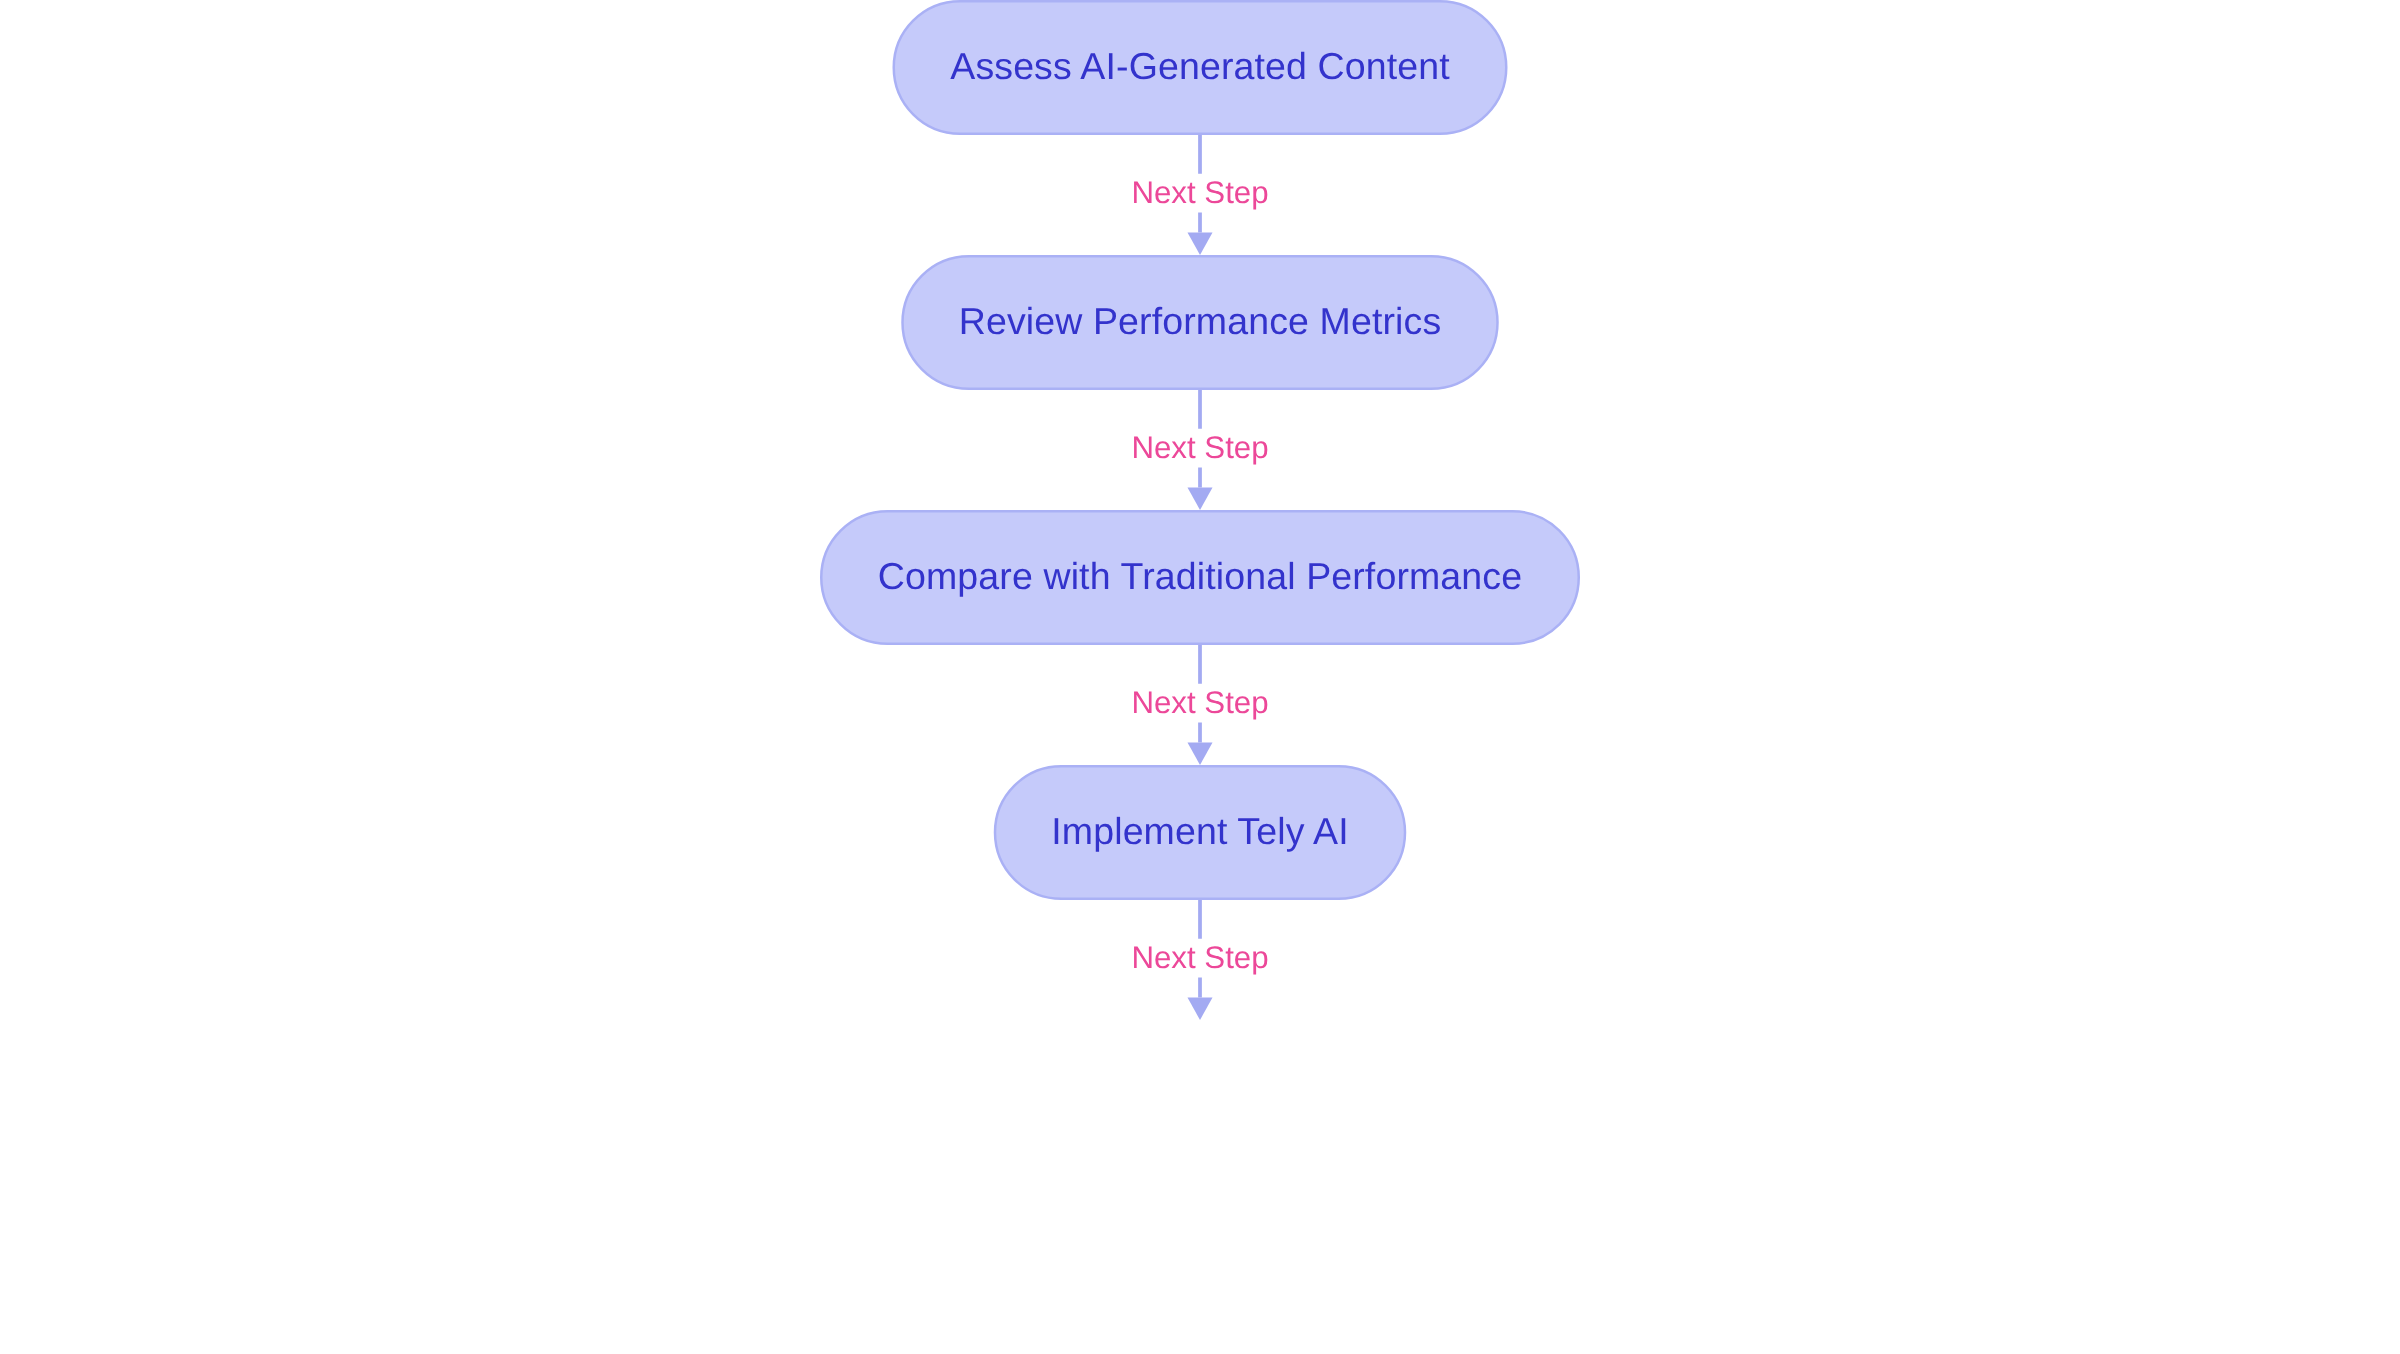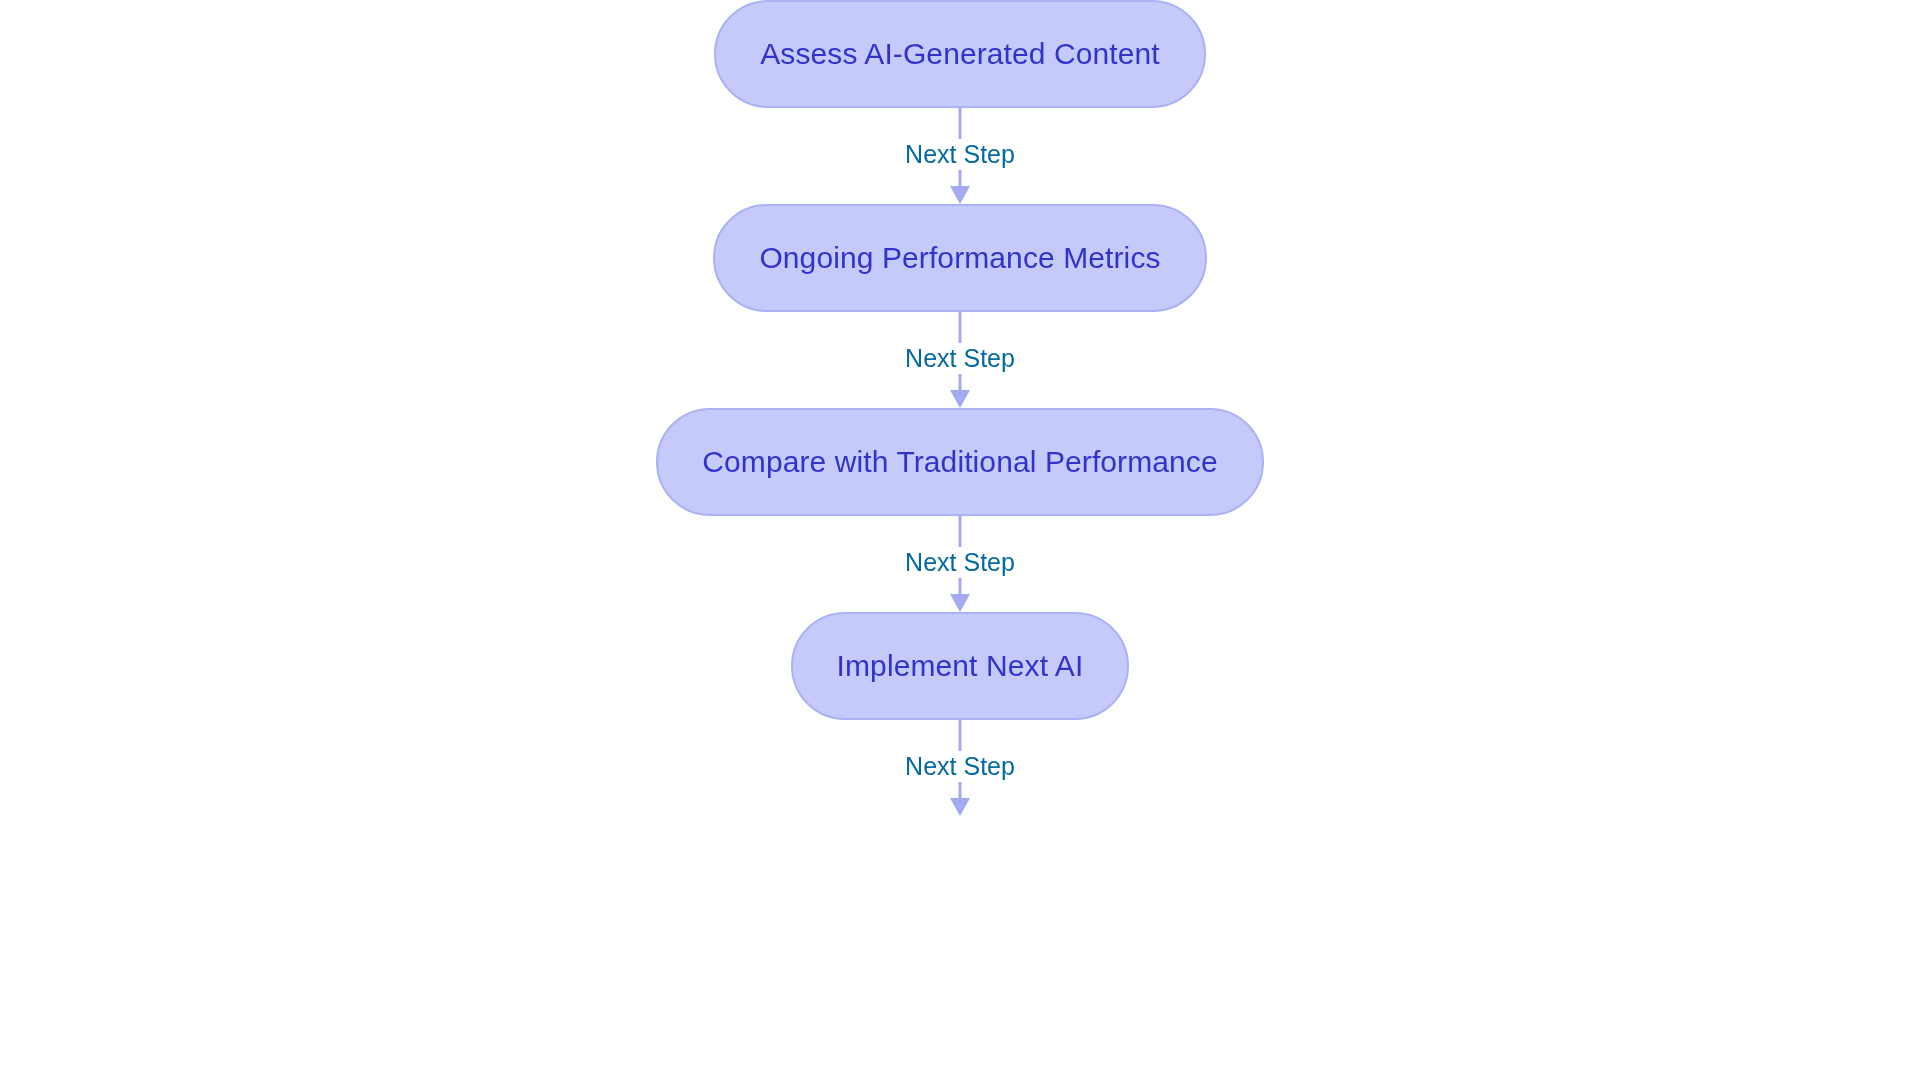--- a/index.html
+++ b/index.html
@@ -75,21 +75,21 @@
     width: 0;
     height: 0;
     border-left: 10px solid transparent;
     border-right: 10px solid transparent;
     border-top: 18px solid #a3aaf2;
   }
   .connector-label {
     position: relative;
     z-index: 2;
     background: #ffffff;
-    color: #0369a1;
+    color: #ec4899;
     font-size: 25px;
     font-family: "Liberation Sans", sans-serif;
     line-height: 1;
     padding: 3px 6px;
     white-space: nowrap;
     margin-top: -4px;
   }
 </style>
 </head>
 <body>
@@ -100,41 +100,41 @@
     <span class="node-label">Assess AI-Generated Content</span>
   </div>
 
   <div class="connector">
     <span class="connector-line"></span>
     <span class="connector-arrow"></span>
     <span class="connector-label">Next Step</span>
   </div>
 
   <div class="node">
-    <span class="node-label">Ongoing Performance Metrics</span>
+    <span class="node-label">Review Performance Metrics</span>
   </div>
 
   <div class="connector">
     <span class="connector-line"></span>
     <span class="connector-arrow"></span>
     <span class="connector-label">Next Step</span>
   </div>
 
   <div class="node">
     <span class="node-label">Compare with Traditional Performance</span>
   </div>
 
   <div class="connector">
     <span class="connector-line"></span>
     <span class="connector-arrow"></span>
     <span class="connector-label">Next Step</span>
   </div>
 
   <div class="node">
-    <span class="node-label">Implement Next AI</span>
+    <span class="node-label">Implement Tely AI</span>
   </div>
 
   <div class="connector">
     <span class="connector-line"></span>
     <span class="connector-arrow"></span>
     <span class="connector-label">Next Step</span>
   </div>
 
 
 </div>

